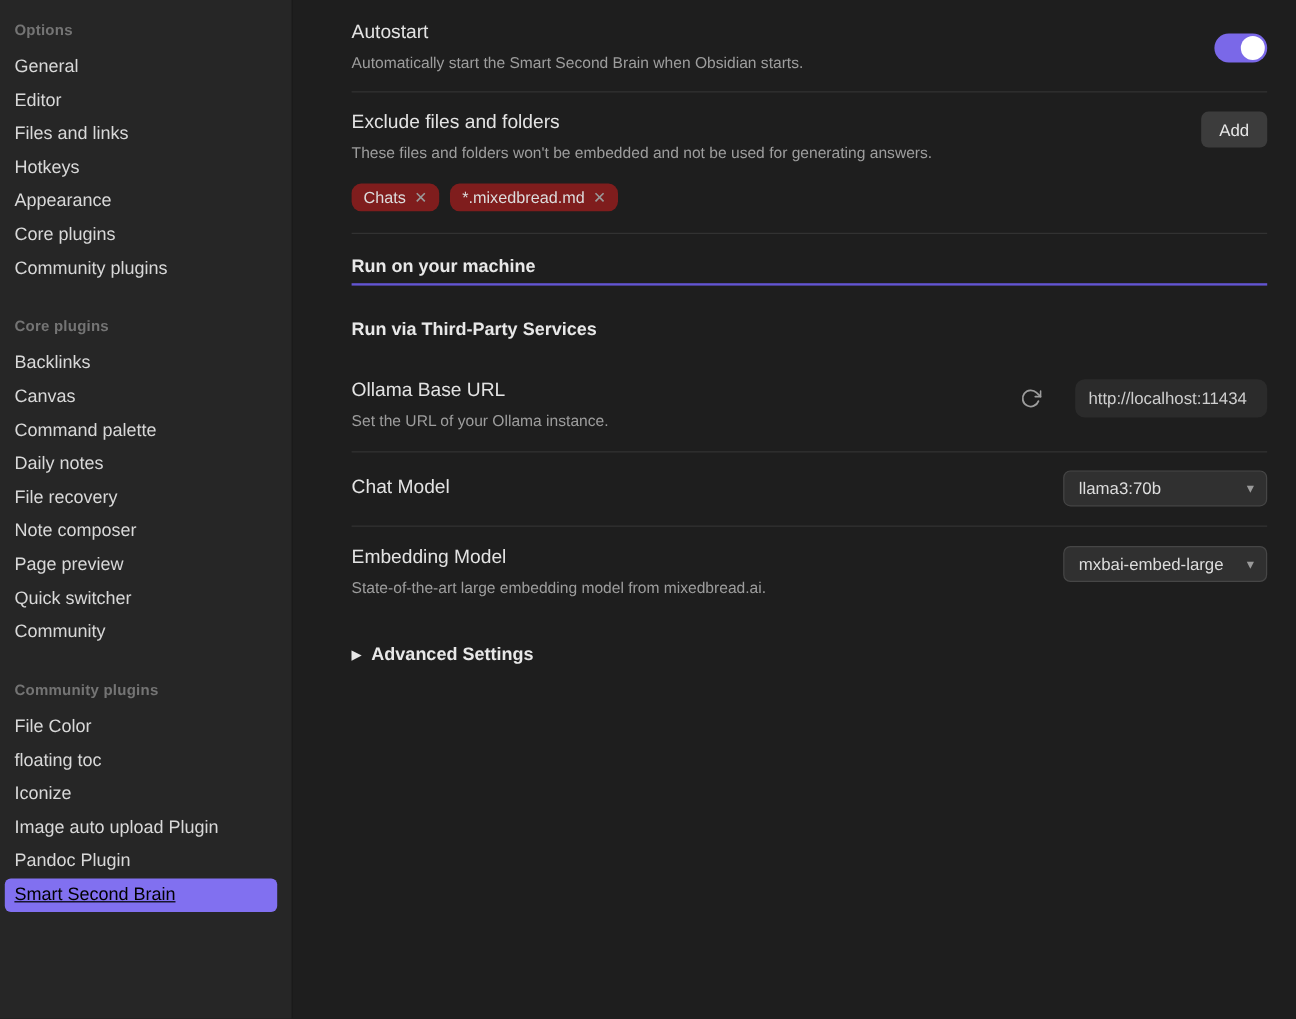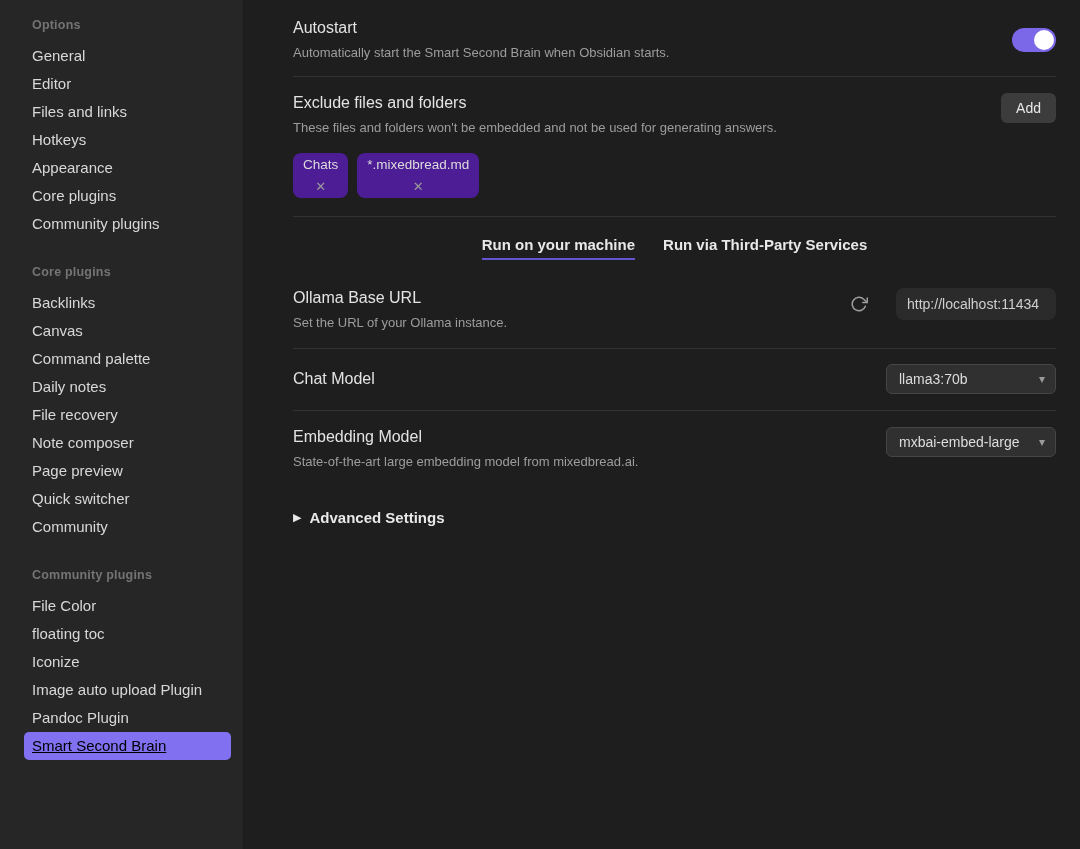--- a/index.html
+++ b/index.html
@@ -3,21 +3,21 @@
 <meta charset="utf-8">
 <style>
   * { margin:0; padding:0; box-sizing:border-box; }
   html,body { width:1080px; height:849px; background:#1e1e1e; overflow:hidden;
               font-family:"Liberation Sans", sans-serif; }
   .app { display:flex; width:1080px; height:849px; }
 
   
   .sidebar { width:244px; height:100%; background:#262626; flex:0 0 244px;
              border-right:1px solid #191919; padding-top:18px; overflow:hidden; }
-  .sb-section { margin-bottom:27px;margin-left:20px; }
+  .sb-section { margin-bottom:27px; }
   .sb-header { color:#747474; font-size:12.5px; font-weight:700; letter-spacing:.2px;
                padding:0 12px; margin:0 0 10px 0; }
   .sb-item { color:#d8d8d8; font-size:15px; line-height:20px; padding:4px 8px;
              margin:0 12px 0 4px; border-radius:5px; cursor:default; white-space:nowrap; }
   .sb-item.selected { background:#8170f0; color:#000000;text-decoration:underline; }
 
   
   .main { flex:1; height:100%; padding:0 24px 0 49px; overflow:hidden; }
   .row { border-bottom:1px solid rgba(255,255,255,0.09); display:flex;
          align-items:flex-start; justify-content:space-between; }
@@ -29,25 +29,25 @@
   .toggle { width:44px; height:24px; border-radius:12px; background:#7a68e8;
             position:relative; flex:0 0 auto; cursor:pointer; }
   .toggle .knob { position:absolute; top:2px; right:2px; width:20px; height:20px;
                   border-radius:50%; background:#ffffff; }
 
   .row-exclude { padding:16px 0 18px; display:block; }
   .exclude-top { display:flex; justify-content:space-between; align-items:flex-start; }
   .btn { background:#3c3c3c; color:#e8e8e8; font-size:14px; border:none;
          border-radius:6px; padding:7px 15px; cursor:pointer; font-family:inherit; }
   .chips { display:flex; gap:9px; margin-top:17px; }
-  .chip { display:inline-flex; align-items:center; gap:7px; background:#4c1d95;
-          border-radius:8px; padding:4px 10px; color:#dcdcdc; font-size:13.5px;flex-direction:column; }
+  .chip { display:inline-flex; align-items:center; gap:7px; background:#7f1d1d;
+          border-radius:8px; padding:4px 10px; color:#dcdcdc; font-size:13.5px; }
   .chip .x { color:#9a9a9a; font-size:13px; cursor:pointer; }
 
-  .tabs { display:flex; justify-content:center; gap:28px; padding:19px 0 12px; }
+  .tabs { display:flex; justify-content:center; gap:28px; padding:19px 0 12px;flex-direction:column; }
   .tab { color:#e8e8e8; font-size:15px; font-weight:700; padding-bottom:5px; cursor:pointer; }
   .tab.active { border-bottom:2px solid #6355d2; }
 
   .row-heading { padding:19px 0 15px; align-items:center; }
   .h-name { color:#eaeaea; font-size:16px; font-weight:700; }
   .icon-btn { color:#9d9d9d; cursor:pointer; display:inline-flex; align-items:center; }
   .icon-btn svg { display:block; }
 
   .row-baseurl { padding:16px 0 17px; }
   .ctrl { display:flex; align-items:center; gap:28px; }

